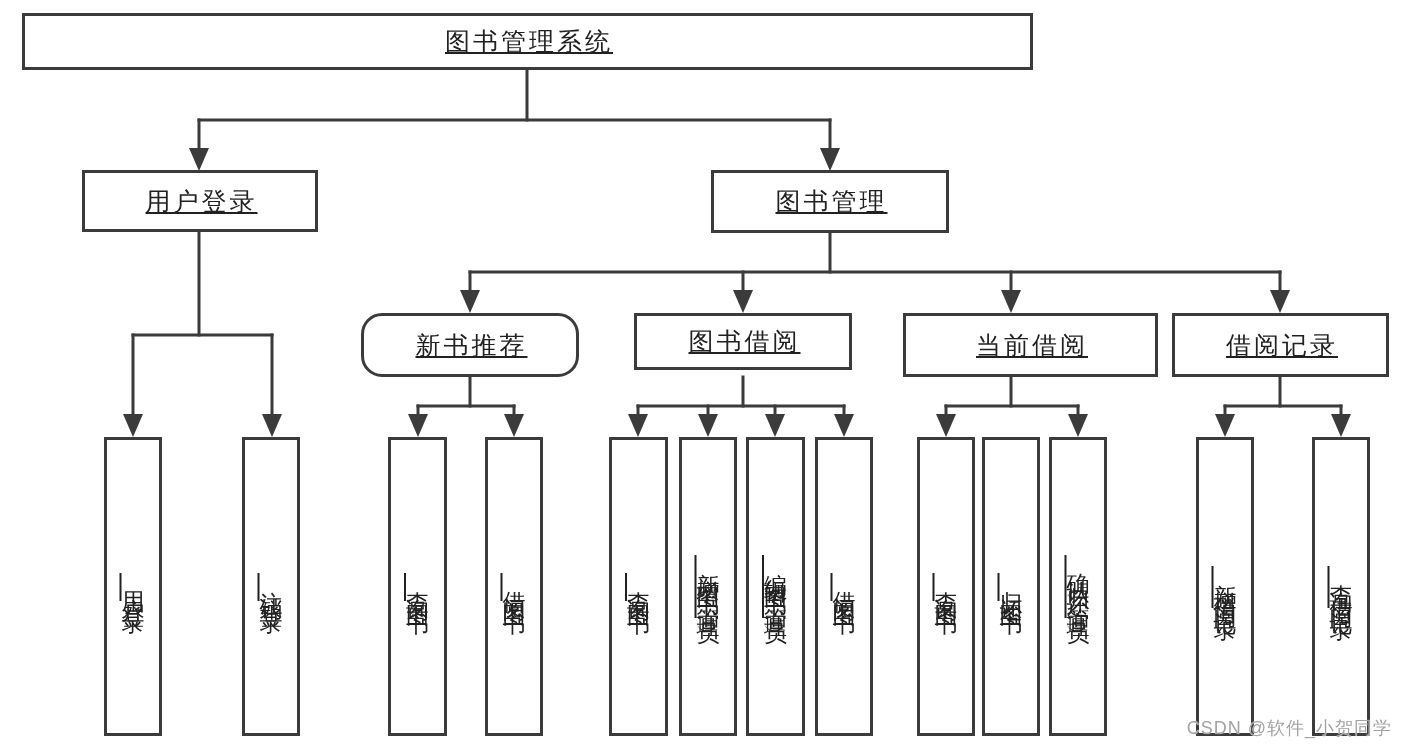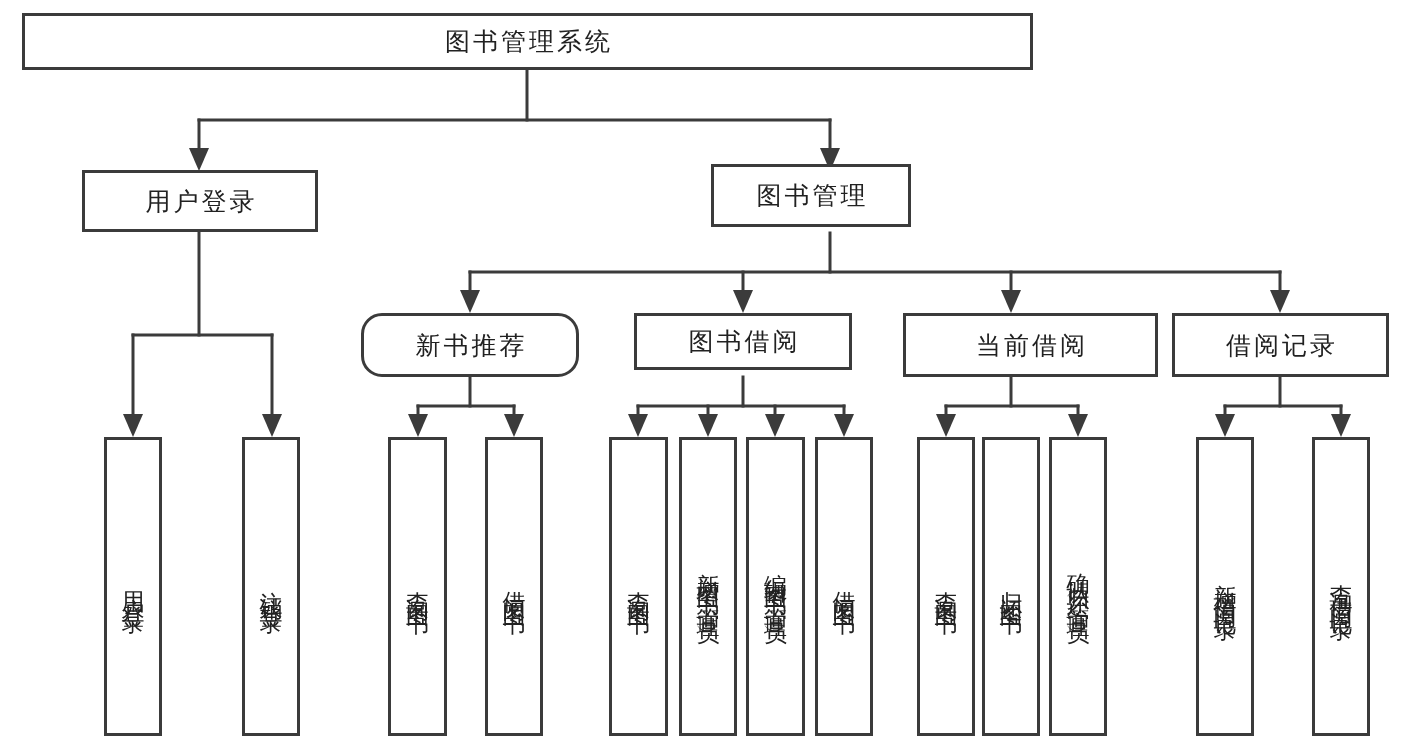--- a/index.html
+++ b/index.html
@@ -18,20 +18,21 @@
   }
   .node {
     position: absolute;
     box-sizing: border-box;
     border: 3px solid #3b3b3b;
     background: #ffffff;
     display: flex;
     align-items: center;
     justify-content: center;
     color: #212121;
+    text-decoration: underline;
   }
   .hlabel {
     font-size: 25px;
     letter-spacing: 3px;
     white-space: nowrap;
     text-indent: 3px; 
   }
   .vnode span {
     writing-mode: vertical-rl;
     text-orientation: mixed;
@@ -122,21 +123,21 @@
     </g>
   </svg>
 
   <div class="node" style="left:22px; top:13px; width:1011px; height:57px;">
     <span class="hlabel">图书管理系统</span>
   </div>
 
   <div class="node" style="left:82px; top:170px; width:236px; height:62px;">
     <span class="hlabel">用户登录</span>
   </div>
-  <div class="node" style="left:711px; top:164px; width:200px; height:63px;">
+  <div class="node" style="left:711px; top:170px; width:238px; height:63px;">
     <span class="hlabel">图书管理</span>
   </div>
 
   <div class="node" style="left:361px; top:313px; width:218px; height:64px;border-radius:21px;">
     <span class="hlabel">新书推荐</span>
   </div>
   <div class="node" style="left:634px; top:313px; width:218px; height:57px;">
     <span class="hlabel">图书借阅</span>
   </div>
   <div class="node" style="left:903px; top:313px; width:255px; height:64px;">
@@ -183,14 +184,15 @@
     <span>确认归还（管理员）</span>
   </div>
 
   <div class="node vnode" style="left:1196px; top:437px; width:58px; height:299px;">
     <span>新增借阅记录</span>
   </div>
   <div class="node vnode" style="left:1312px; top:437px; width:58px; height:299px;">
     <span>查询借阅记录</span>
   </div>
 
+  <div class="watermark">CSDN @软件_小贺同学</div>
 
 </div>
 
 </body></html>

